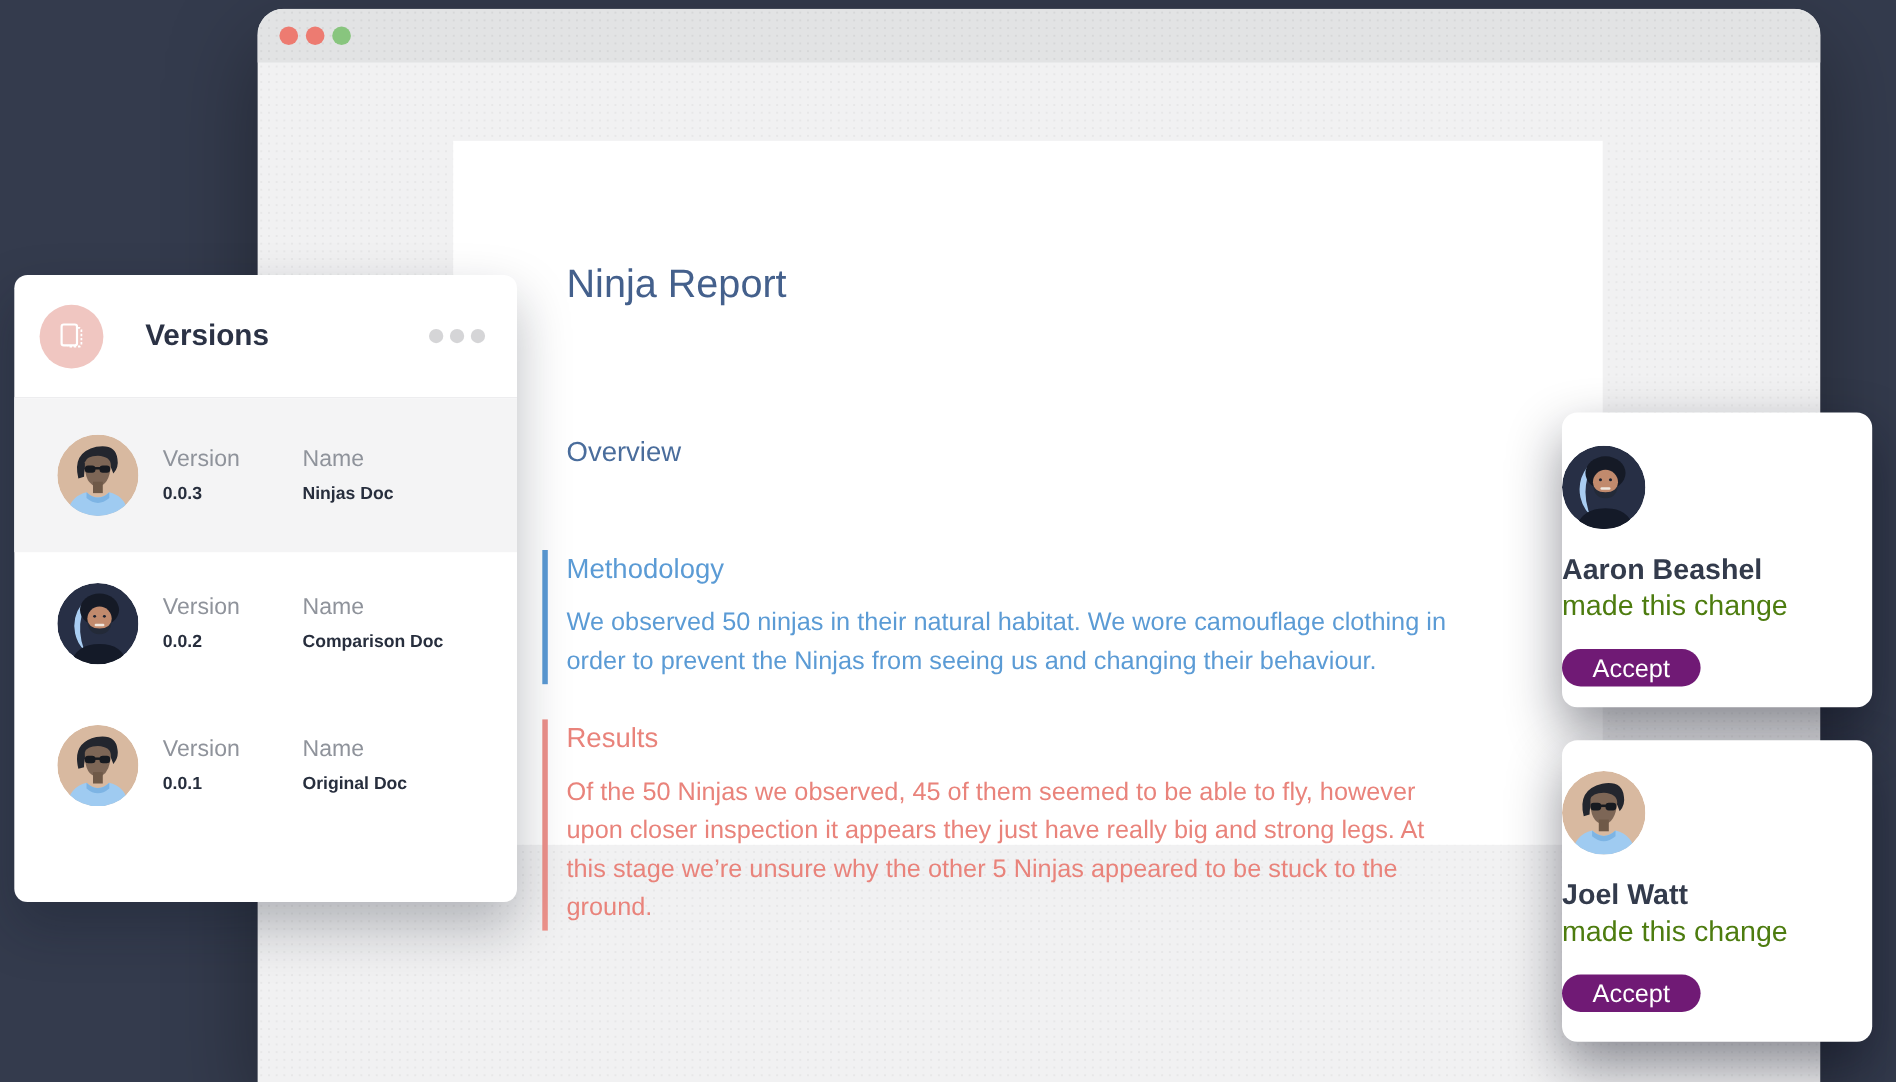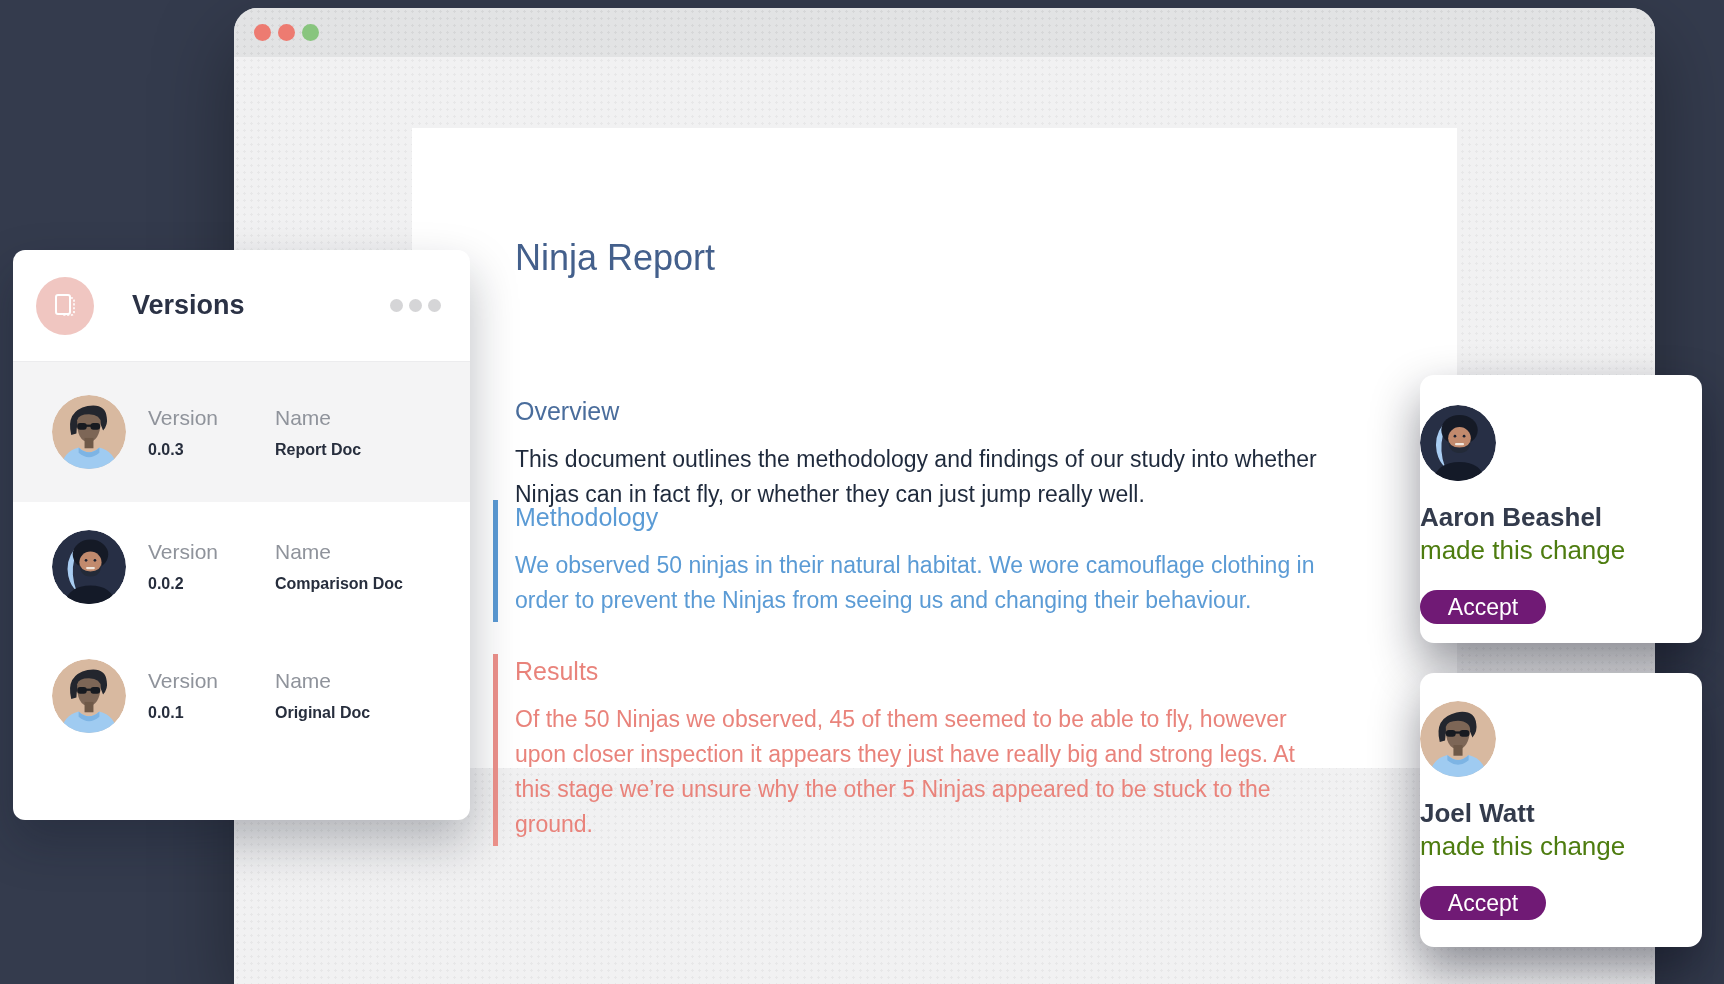--- a/index.html
+++ b/index.html
@@ -146,22 +146,20 @@
       <span class="tl-dot tl-red"></span>
       <span class="tl-dot tl-green"></span>
     </div>
   </div>
 
   <div class="page">
     <div class="doc-title">Ninja Report</div>
 
     <div class="doc-section sec-overview">
       <p class="sec-heading overview-heading">Overview</p>
-      <p class="sec-body overview-body">This document outlines the methodology and findings of our study into whether
-Ninjas can in fact fly, or whether they can just jump really well.</p>
     </div>
 
     <div class="callout callout-blue">
       <p class="sec-heading">Methodology</p>
       <p class="sec-body">We observed 50 ninjas in their natural habitat. We wore camouflage clothing in
 order to prevent the Ninjas from seeing us and changing their behaviour.</p>
     </div>
 
     <div class="callout callout-red">
       <p class="sec-heading">Results</p>
@@ -192,21 +190,21 @@
         <svg width="74" height="74">
             <use href="#av-joel"></use>
           </svg>
       </div>
       <div class="v-col v-col-version">
         <span class="v-label">Version</span>
         <span class="v-value">0.0.3</span>
       </div>
       <div class="v-col v-col-name">
         <span class="v-label">Name</span>
-        <span class="v-value">Report Doc</span>
+        <span class="v-value">Ninjas Doc</span>
       </div>
     </div>
 
     <div class="v-row">
       <div class="v-avatar">
         <svg width="74" height="74">
             <use href="#av-aaron"></use>
           </svg>
       </div>
       <div class="v-col v-col-version">

